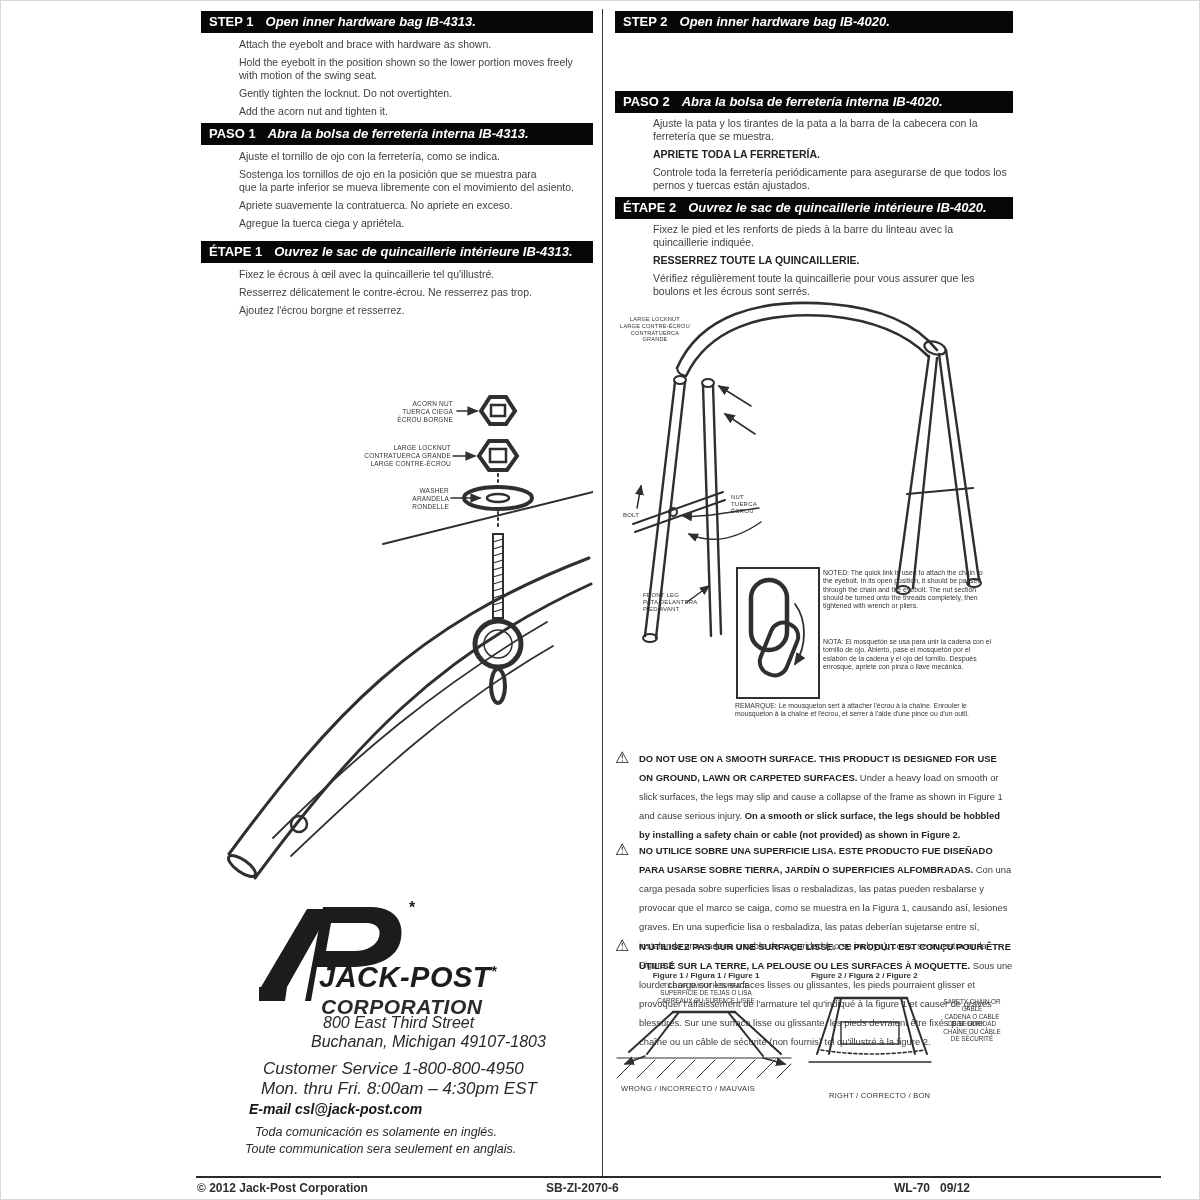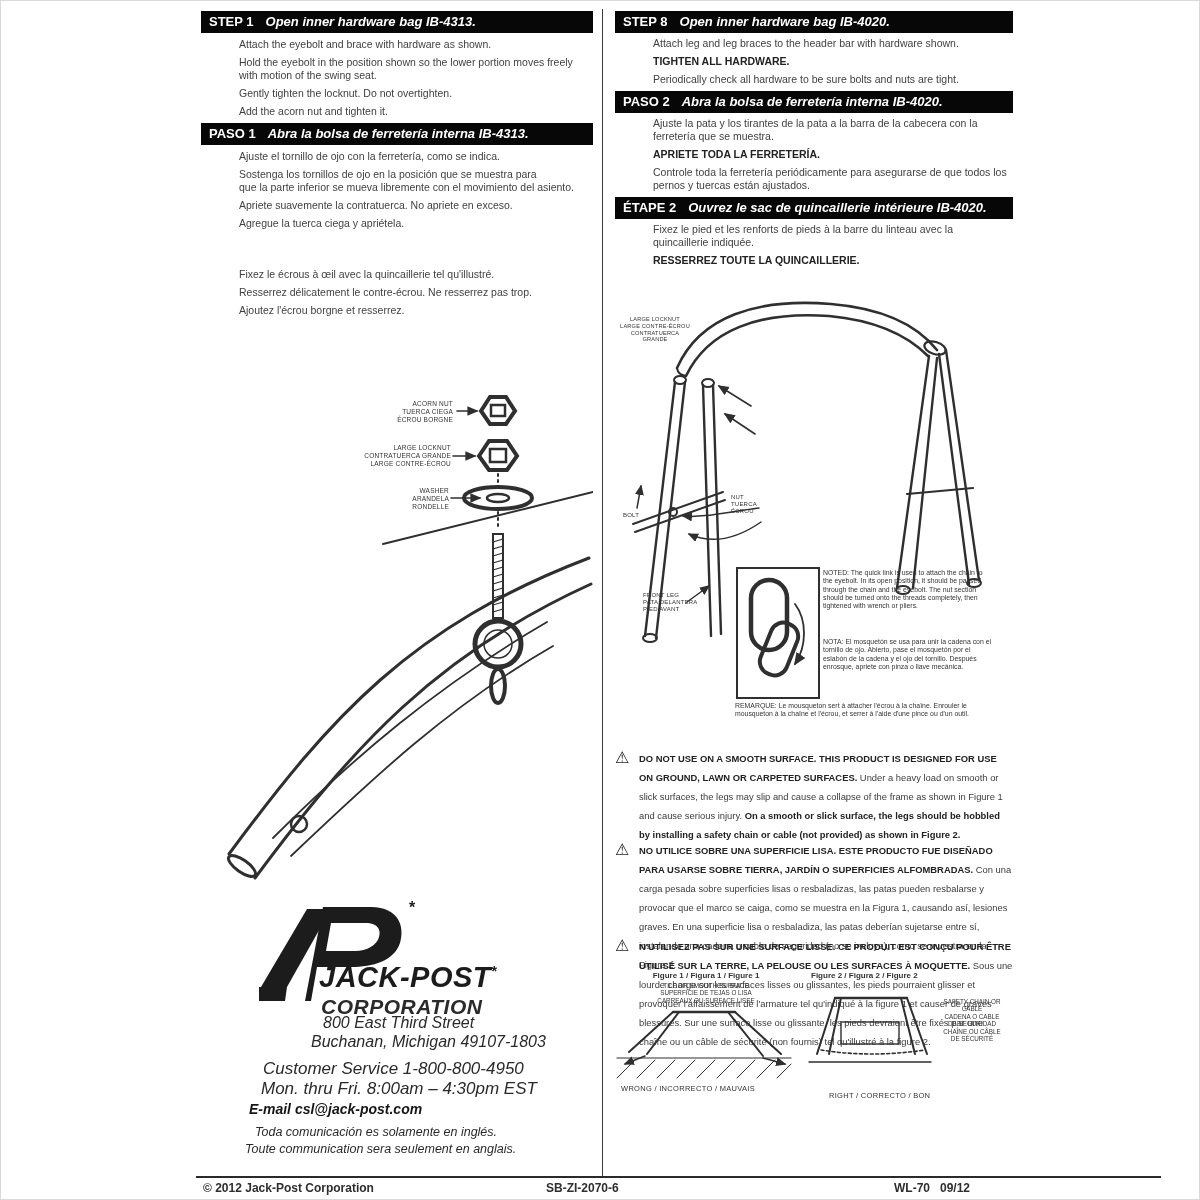--- a/index.html
+++ b/index.html
@@ -48,20 +48,23 @@
     <span class="lbl">PASO 1</span><span class="ttl">Abra la bolsa de ferretería interna IB-4313.</span>
   </div>
   <div class="abs body" style="left:202px;top:149px;width:388px;">
     <p>Ajuste el tornillo de ojo con la ferretería, como se indica.</p>
     <p>Sostenga los tornillos de ojo en la posición que se muestra para
 que la parte inferior se mueva libremente con el movimiento del asiento.</p>
     <p>Apriete suavemente la contratuerca. No apriete en exceso.</p>
     <p>Agregue la tuerca ciega y apriétela.</p>
   </div>
 
+  <div class="abs bar" style="left:200px;top:240px;width:392px;">
+    <span class="lbl">ÉTAPE 1</span><span class="ttl">Ouvrez le sac de quincaillerie intérieure IB-4313.</span>
+  </div>
   <div class="abs body" style="left:202px;top:267px;width:388px;">
     <p>Fixez le écrous à œil avec la quincaillerie tel qu'illustré.</p>
     <p>Resserrez délicatement le contre-écrou. Ne resserrez pas trop.</p>
     <p>Ajoutez l'écrou borgne et resserrez.</p>
   </div>
 
   <div class="abs" style="left:200px;top:385px;width:392px;height:515px;">
     <svg width="392" height="515" viewBox="0 0 392 515" fill="none" stroke="#2f2f2f" stroke-linecap="round">
       <defs>
         <marker id="ah1" markerWidth="8" markerHeight="8" refX="6" refY="3" orient="auto">
@@ -141,46 +144,43 @@
     <div class="abs logo-it" style="left:122px;top:115px;font-size:16px;">800 East Third Street</div>
     <div class="abs logo-it" style="left:110px;top:134px;font-size:16px;">Buchanan, Michigan 49107-1803</div>
     <div class="abs logo-it" style="left:62px;top:160px;font-size:17px;">Customer Service 1-800-800-4950</div>
     <div class="abs logo-it" style="left:60px;top:180px;font-size:17px;">Mon. thru Fri. 8:00am – 4:30pm EST</div>
     <div class="abs logo-it" style="left:48px;top:202px;font-size:14px;font-weight:bold;color:#161616;">E-mail csl@jack-post.com</div>
     <div class="abs logo-it" style="left:54px;top:226px;font-size:12.5px;">Toda comunicación es solamente en inglés.</div>
     <div class="abs logo-it" style="left:44px;top:243px;font-size:12.5px;">Toute communication sera seulement en anglais.</div>
   </div>
 
   <div class="abs bar" style="left:614px;top:10px;width:398px;">
-    <span class="lbl">STEP 8</span><span class="ttl">Open inner hardware bag IB-4020.</span>
-  </div>
-  <div class="abs body" style="left:616px;top:36px;width:394px;">
-    <p>Attach leg and leg braces to the header bar with hardware shown.</p>
-    <p class="b">TIGHTEN ALL HARDWARE.</p>
-    <p>Periodically check all hardware to be sure bolts and nuts are tight.</p>
+    <span class="lbl">STEP 2</span><span class="ttl">Open inner hardware bag IB-4020.</span>
   </div>
 
   <div class="abs bar" style="left:614px;top:90px;width:398px;">
     <span class="lbl">PASO 2</span><span class="ttl">Abra la bolsa de ferretería interna IB-4020.</span>
   </div>
   <div class="abs body" style="left:616px;top:116px;width:394px;">
     <p>Ajuste la pata y los tirantes de la pata a la barra de la cabecera con la
 ferretería que se muestra.</p>
     <p class="b">APRIETE TODA LA FERRETERÍA.</p>
     <p>Controle toda la ferretería periódicamente para asegurarse de que todos los
 pernos y tuercas están ajustados.</p>
   </div>
 
   <div class="abs bar" style="left:614px;top:196px;width:398px;">
     <span class="lbl">ÉTAPE 2</span><span class="ttl">Ouvrez le sac de quincaillerie intérieure IB-4020.</span>
   </div>
   <div class="abs body" style="left:616px;top:222px;width:394px;">
     <p>Fixez le pied et les renforts de pieds à la barre du linteau avec la
 quincaillerie indiquée.</p>
     <p class="b">RESSERREZ TOUTE LA QUINCAILLERIE.</p>
+    <p>Vérifiez régulièrement toute la quincaillerie pour vous assurer que les
+boulons et les écrous sont serrés.</p>
   </div>
 
   <div class="abs" style="left:614px;top:285px;width:398px;height:462px;">
     <svg width="398" height="462" viewBox="0 0 398 462" fill="none" stroke="#2f2f2f" stroke-linecap="round">
       <defs>
         <marker id="ah2" markerWidth="8" markerHeight="8" refX="6" refY="3" orient="auto">
           <path d="M0,0 L7,3 L0,6 Z" fill="#2f2f2f" stroke="none"></path>
         </marker>
       </defs>
 
@@ -315,17 +315,17 @@
 CADENA O CABLE
 DE SEGURIDAD
 CHAÎNE OU CÂBLE
 DE SÉCURITÉ</div>
       </div>
       <div class="verdict" style="margin-top:11px;margin-left:22px;">RIGHT / CORRECTO / BON</div>
     </div>
   </div>
 
   <div class="abs" style="left:195px;top:1175px;width:965px;height:2px;background:#2a2a2a;"></div>
-  <div class="abs" style="left:202px;top:1180px;font-size:12px;font-weight:bold;color:#2e2e2e;">© 2012 Jack-Post Corporation</div>
+  <div class="abs" style="left:196px;top:1180px;font-size:12px;font-weight:bold;color:#2e2e2e;">© 2012 Jack-Post Corporation</div>
   <div class="abs" style="left:545px;top:1180px;font-size:12px;font-weight:bold;color:#2e2e2e;">SB-ZI-2070-6</div>
   <div class="abs" style="left:893px;top:1180px;font-size:12px;font-weight:bold;color:#2e2e2e;white-space:pre;">WL-70   09/12</div>
 
 </div>
 
 </body></html>

